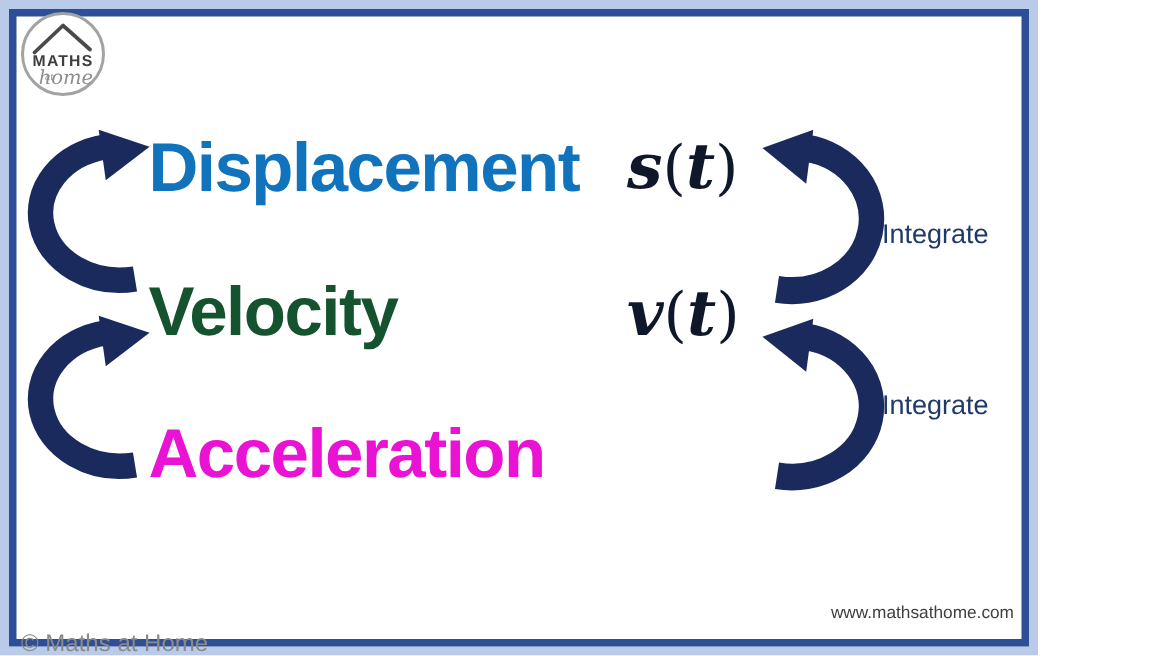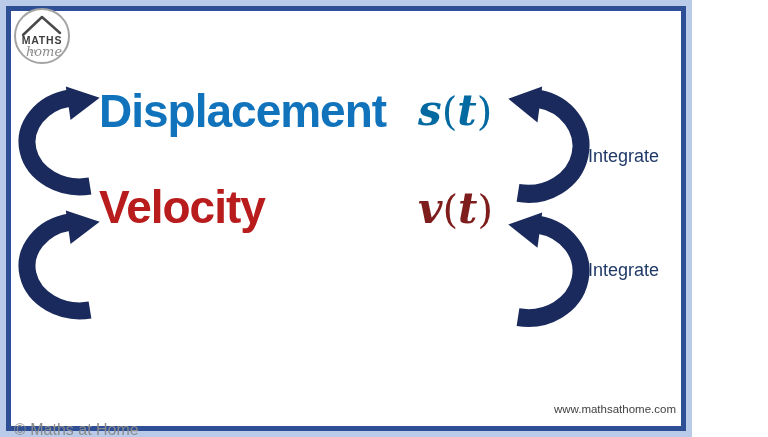--- a/index.html
+++ b/index.html
@@ -51,24 +51,25 @@
       <svg width="58" height="58" viewBox="0 0 58 58">
         <circle cx="29" cy="29" r="27" fill="#ffffff" stroke="#a3a3a3" stroke-width="2"></circle>
         <polyline points="10,28 29,10 47,26" fill="none" stroke="#4a4a4a" stroke-width="2.5" stroke-linecap="round" stroke-linejoin="round"></polyline>
         <text x="29" y="37" text-anchor="middle" font-family="Liberation Sans, sans-serif" font-size="10.5" font-weight="bold" letter-spacing="0.8" fill="#3e3e3e">MATHS</text>
         <text x="17" y="46" font-family="DejaVu Serif, serif" font-style="italic" font-size="6" fill="#909090">at</text>
         <text x="31" y="49" text-anchor="middle" font-family="DejaVu Serif, serif" font-style="italic" font-size="13" fill="#8d8d8d">home</text>
       </svg>
     </div>
 
     <div class="qword q1" style="color: rgb(17, 115, 187); text-align: center;">Displacement</div>
-    <div class="qword q2" style="color: #b91c1c;">Velocity</div>
+    <div class="qword q2" style="color: #14532d;">Velocity</div>
+    <div class="qword q3" style="color: rgb(234, 18, 211);">Acceleration</div>
 
-    <div class="qmath m1" style="color: #0369a1;"><span class="mvar">s</span><span class="paren">(</span><span class="mvar">t</span><span class="paren">)</span></div>
-    <div class="qmath m2" style="color: #7f1d1d;"><span class="mvar">v</span><span class="paren">(</span><span class="mvar">t</span><span class="paren">)</span></div>
+    <div class="qmath m1" style="color: #0f172a;"><span class="mvar">s</span><span class="paren">(</span><span class="mvar">t</span><span class="paren">)</span></div>
+    <div class="qmath m2" style="color: #0f172a;"><span class="mvar">v</span><span class="paren">(</span><span class="mvar">t</span><span class="paren">)</span></div>
 
     <div class="arrow a-left-top" style="color: rgb(26, 42, 92);">
       <svg width="90" height="116" viewBox="0 0 90 116">
         <path d="M 78 100 A 52 44 0 1 1 58 12" fill="none" stroke="currentColor" stroke-width="17"></path>
         <polygon points="56,0 56,34 88,16" fill="currentColor" transform="rotate(-8 58 16)"></polygon>
       </svg>
     </div>
     <div class="arrow a-left-bottom" style="color: rgb(26, 42, 92);">
       <svg width="90" height="116" viewBox="0 0 90 116">
         <path d="M 78 100 A 52 44 0 1 1 58 12" fill="none" stroke="currentColor" stroke-width="17"></path>

